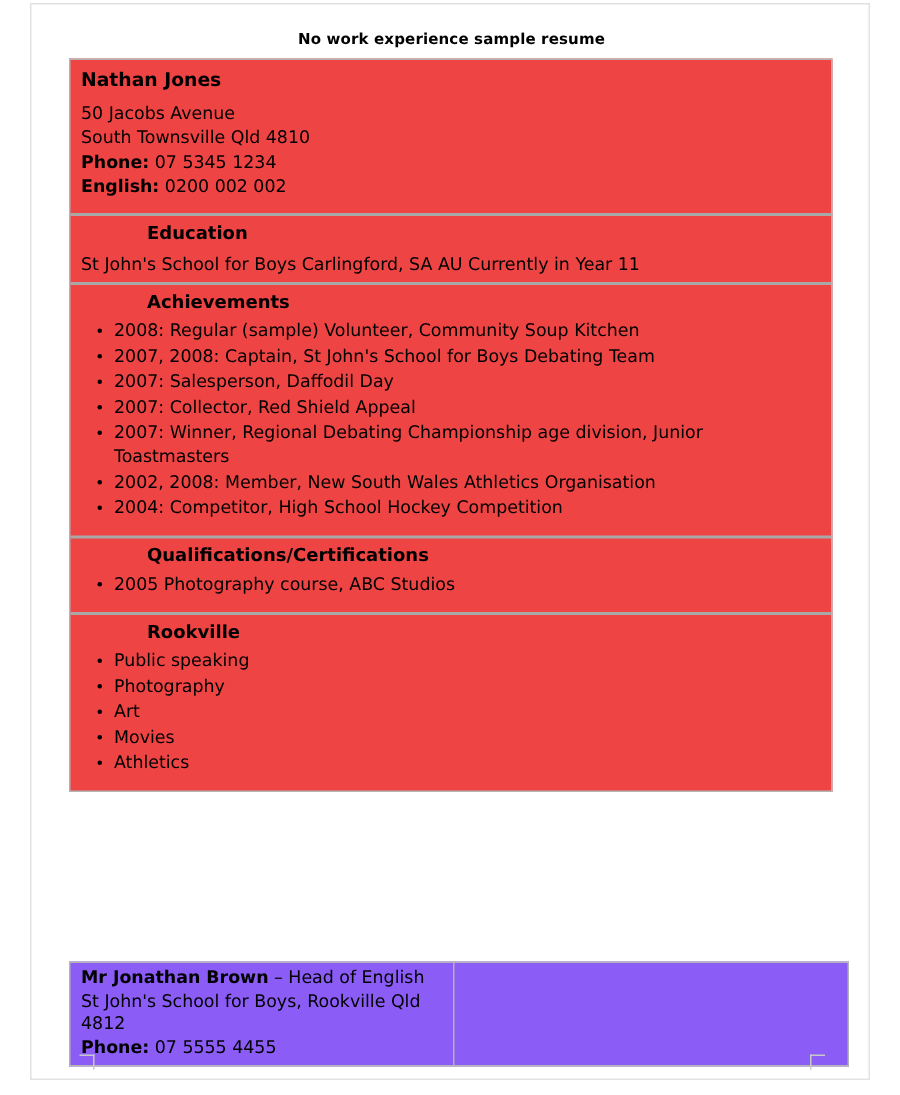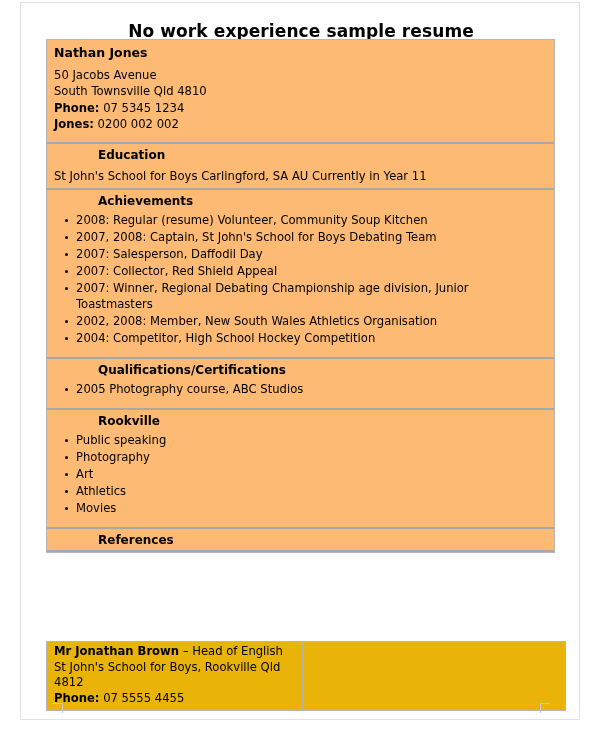--- a/index.html
+++ b/index.html
@@ -26,34 +26,34 @@
     border: 1px solid #e2e2e2;
     box-sizing: border-box;
   }
 
   .doc-title {
     position: absolute;
     left: 0;
     top: 18px;
     width: 560px;
     text-align: center;
-    font-size: 17px;
+    font-size: 10px;
     font-weight: bold;
     letter-spacing: 0.1px;
   }
 
   
   .resume {
     position: absolute;
     left: 25px;
     top: 36px;
     width: 509px;
     border: 1px solid #b4b4b4;
     box-sizing: border-box;
-    background: #fdba74;
+    background: #ef4444;
   }
 
   .section {
     border-top: 2px solid #a8a8a8;
     padding: 0;
   }
   .section.first {
     border-top: none;
   }
 
@@ -112,21 +112,21 @@
   }
 
   .ref-table {
     position: absolute;
     left: 25px;
     top: 638px;
     width: 520px;
     border: 1px solid #b4b4b4;
     box-sizing: border-box;
     display: flex;
-    background: #eab308;
+    background: #8b5cf6;
   }
   .ref-cell-left {
     width: 256px;
     box-sizing: border-box;
     border-right: 1px solid #b4b4b4;
     padding: 2px 4px 4px 7px;
     font-size: 11.6px;
     line-height: 1.34;
   }
   .ref-cell-right {
@@ -162,34 +162,34 @@
   <div class="doc-title">No work experience sample resume</div>
 
   <div class="resume">
 
     <div class="section first">
       <div class="name-head">Nathan Jones</div>
       <div class="sec-body">
         <div class="addr-line">50 Jacobs Avenue</div>
         <div class="addr-line">South Townsville Qld 4810</div>
         <div class="addr-line"><b>Phone:</b><span> 07 5345 1234</span></div>
-        <div class="addr-line"><b>Jones:</b><span> 0200 002 002</span></div>
+        <div class="addr-line"><b>English:</b><span> 0200 002 002</span></div>
       </div>
     </div>
 
     <div class="section">
       <div class="sec-head">Education</div>
       <div class="sec-body edu-line">St John's School for Boys Carlingford, SA AU Currently in Year 11</div>
     </div>
 
     <div class="section">
       <div class="sec-head">Achievements</div>
       <div class="sec-body">
         <ul class="bullets">
-          <li>2008: Regular (resume) Volunteer, Community Soup Kitchen</li>
+          <li>2008: Regular (sample) Volunteer, Community Soup Kitchen</li>
           <li>2007, 2008: Captain, St John's School for Boys Debating Team</li>
           <li>2007: Salesperson, Daffodil Day</li>
           <li>2007: Collector, Red Shield Appeal</li>
           <li>2007: Winner, Regional Debating Championship age division, Junior Toastmasters</li>
           <li>2002, 2008: Member, New South Wales Athletics Organisation</li>
           <li>2004: Competitor, High School Hockey Competition</li>
         </ul>
       </div>
     </div>
 
@@ -202,29 +202,26 @@
       </div>
     </div>
 
     <div class="section">
       <div class="sec-head">Rookville</div>
       <div class="sec-body">
         <ul class="bullets">
           <li>Public speaking</li>
           <li>Photography</li>
           <li>Art</li>
+          <li>Movies</li>
           <li>Athletics</li>
-          <li>Movies</li>
         </ul>
       </div>
     </div>
 
-    <div class="ref-band">
-      <div class="sec-head">References</div>
-    </div>
 
   </div>
 
   <div class="ref-table">
     <div class="ref-cell-left">
       <div><span class="ref-name">Mr Jonathan Brown</span><span> – Head of English</span></div>
       <div>St John's School for Boys, Rookville Qld 4812</div>
       <div><b>Phone:</b><span> 07 5555 4455</span></div>
     </div>
     <div class="ref-cell-right"></div>

